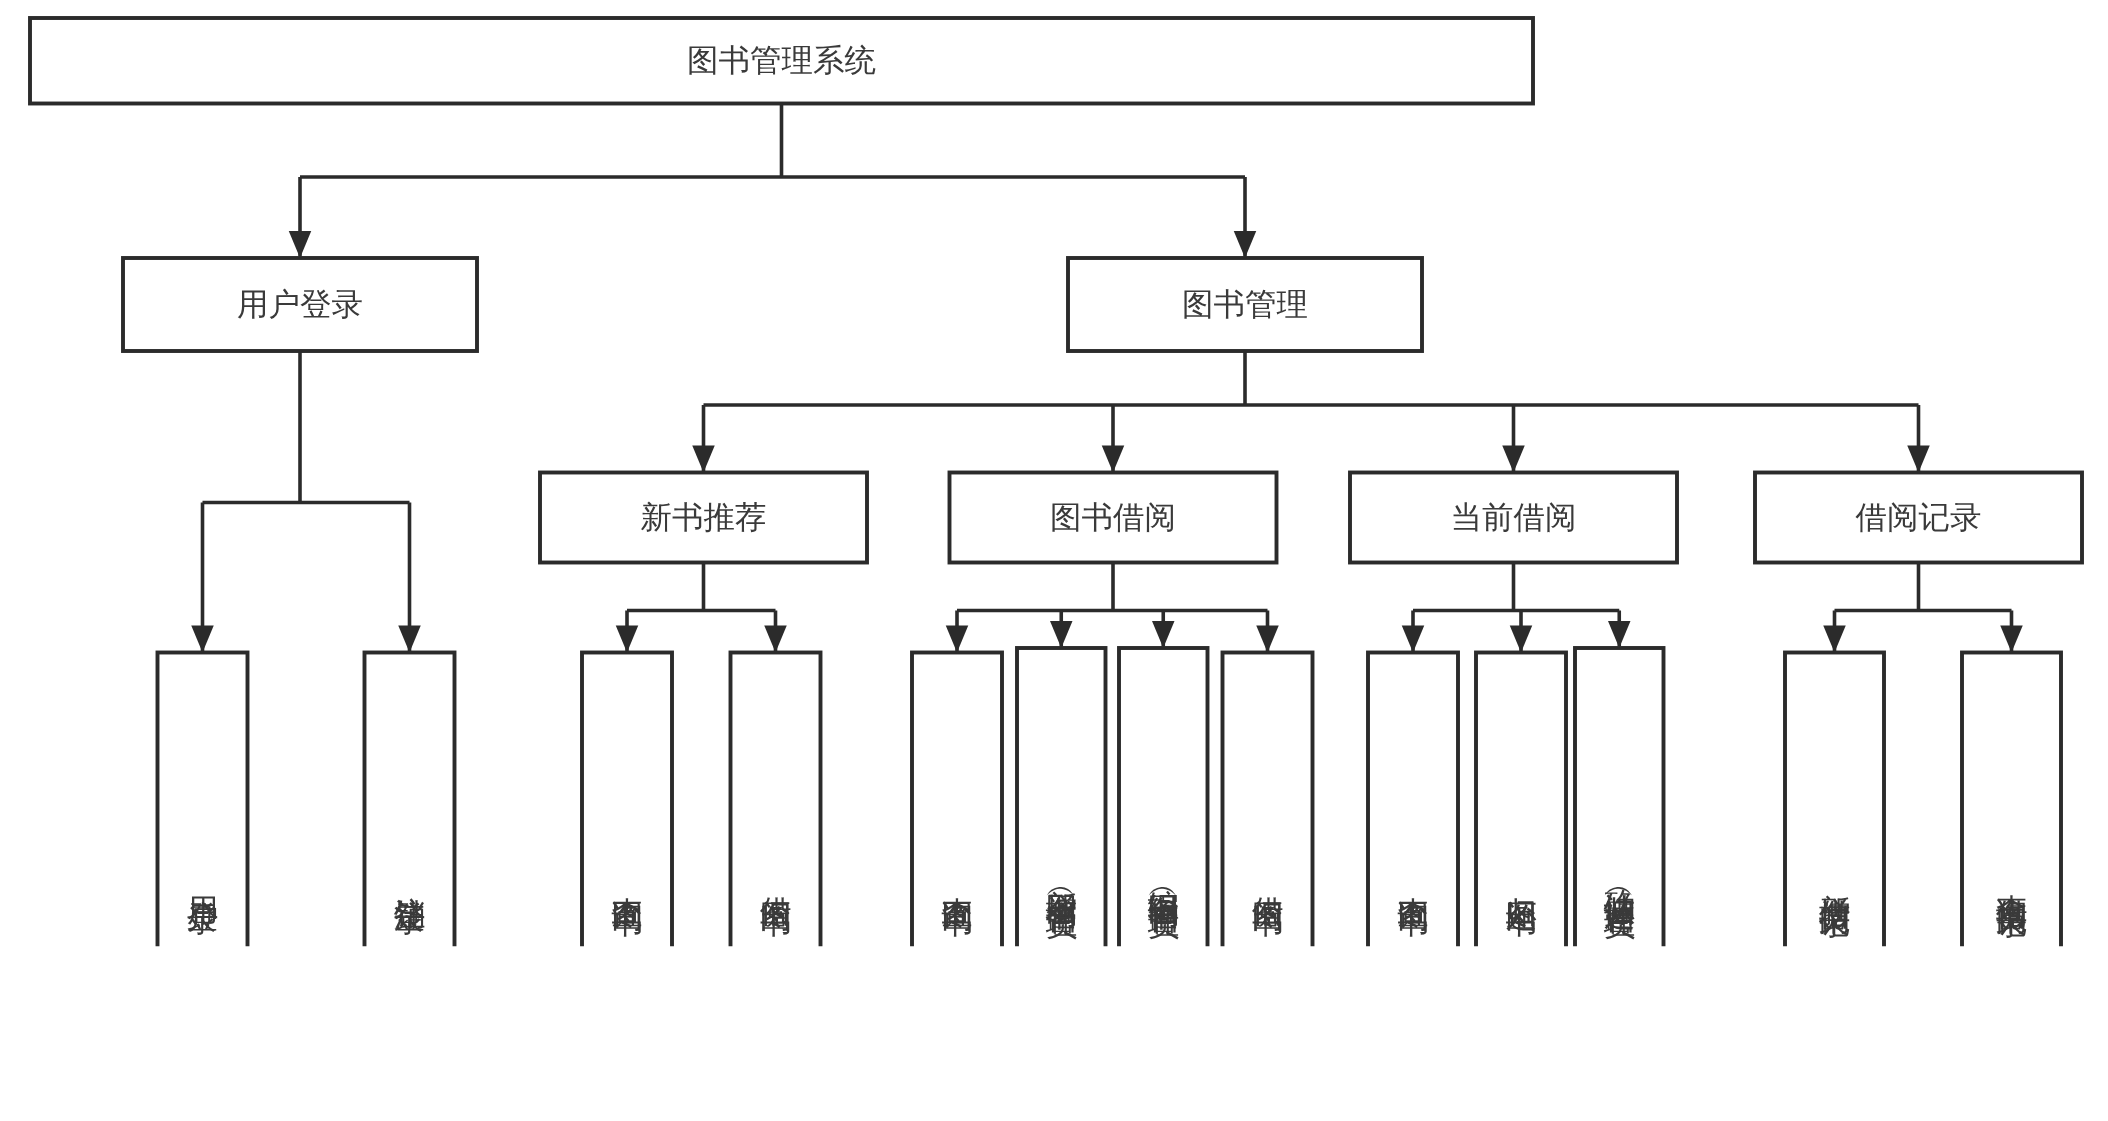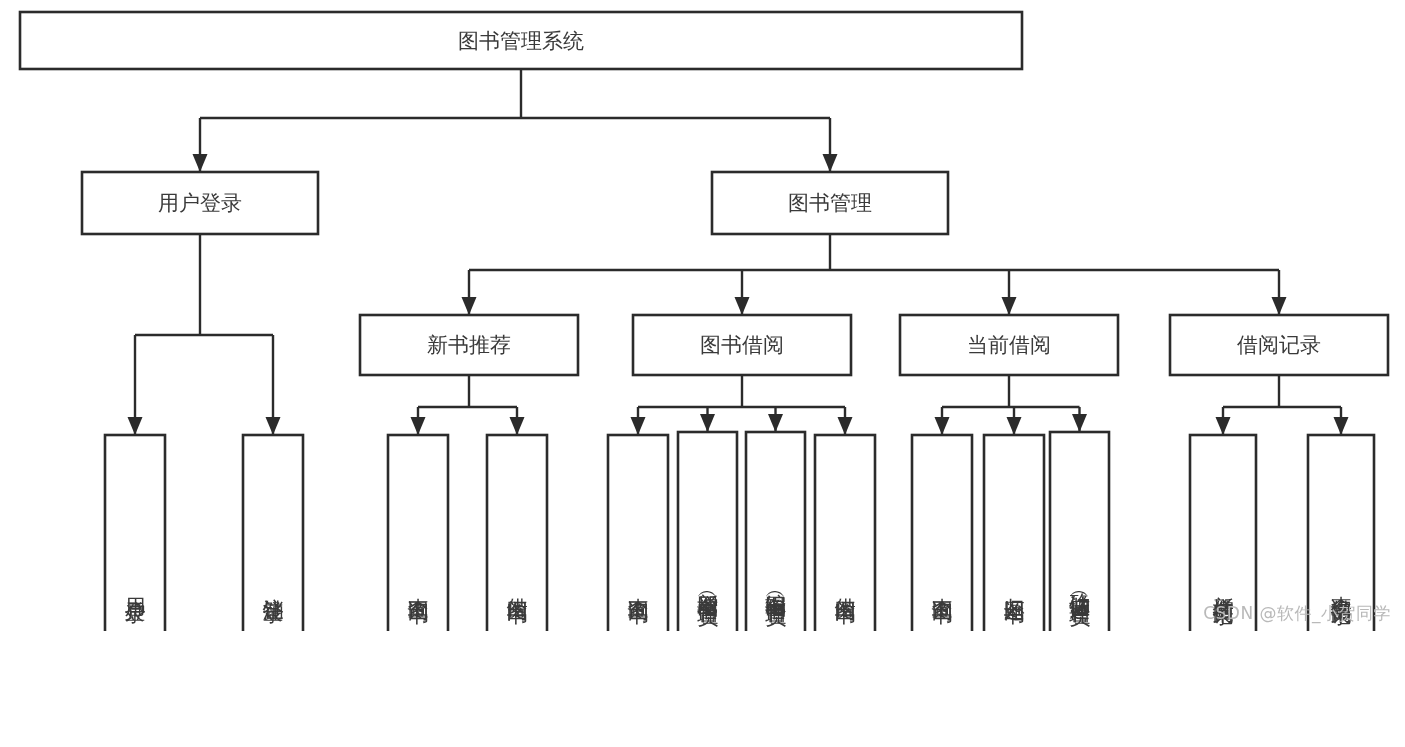--- a/index.html
+++ b/index.html
@@ -215,14 +215,13 @@
       <div class="vlabel" style="left: 678px; top: 432px; width: 59px; height: 306px; display: flex; align-items: center; justify-content: center;">新增图书（管理员）</div>
       <div class="vlabel" style="left: 746px; top: 432px; width: 59px; height: 306px; display: flex; align-items: center; justify-content: center;">编辑图书（管理员）</div>
       <div class="vlabel" style="left: 815px; top: 435px; width: 60px; height: 300px; display: flex; align-items: center; justify-content: center;">借阅图书</div>
       <div class="vlabel" style="left: 912px; top: 435px; width: 60px; height: 300px; display: flex; align-items: center; justify-content: center;">查询图书</div>
       <div class="vlabel" style="left: 984px; top: 435px; width: 60px; height: 300px; display: flex; align-items: center; justify-content: center;">归还图书</div>
       <div class="vlabel" style="left: 1050px; top: 432px; width: 59px; height: 306px; display: flex; align-items: center; justify-content: center;">确认归还（管理员）</div>
       <div class="vlabel" style="left: 1190px; top: 435px; width: 66px; height: 300px; display: flex; align-items: center; justify-content: center;">新增借阅记录</div>
       <div class="vlabel" style="left: 1308px; top: 435px; width: 66px; height: 300px; display: flex; align-items: center; justify-content: center;">查询借阅记录</div>
     </div>
 
-  <div class="watermark">CSDN @软件_小贺同学</div>
 </div>
 
 </body></html>

